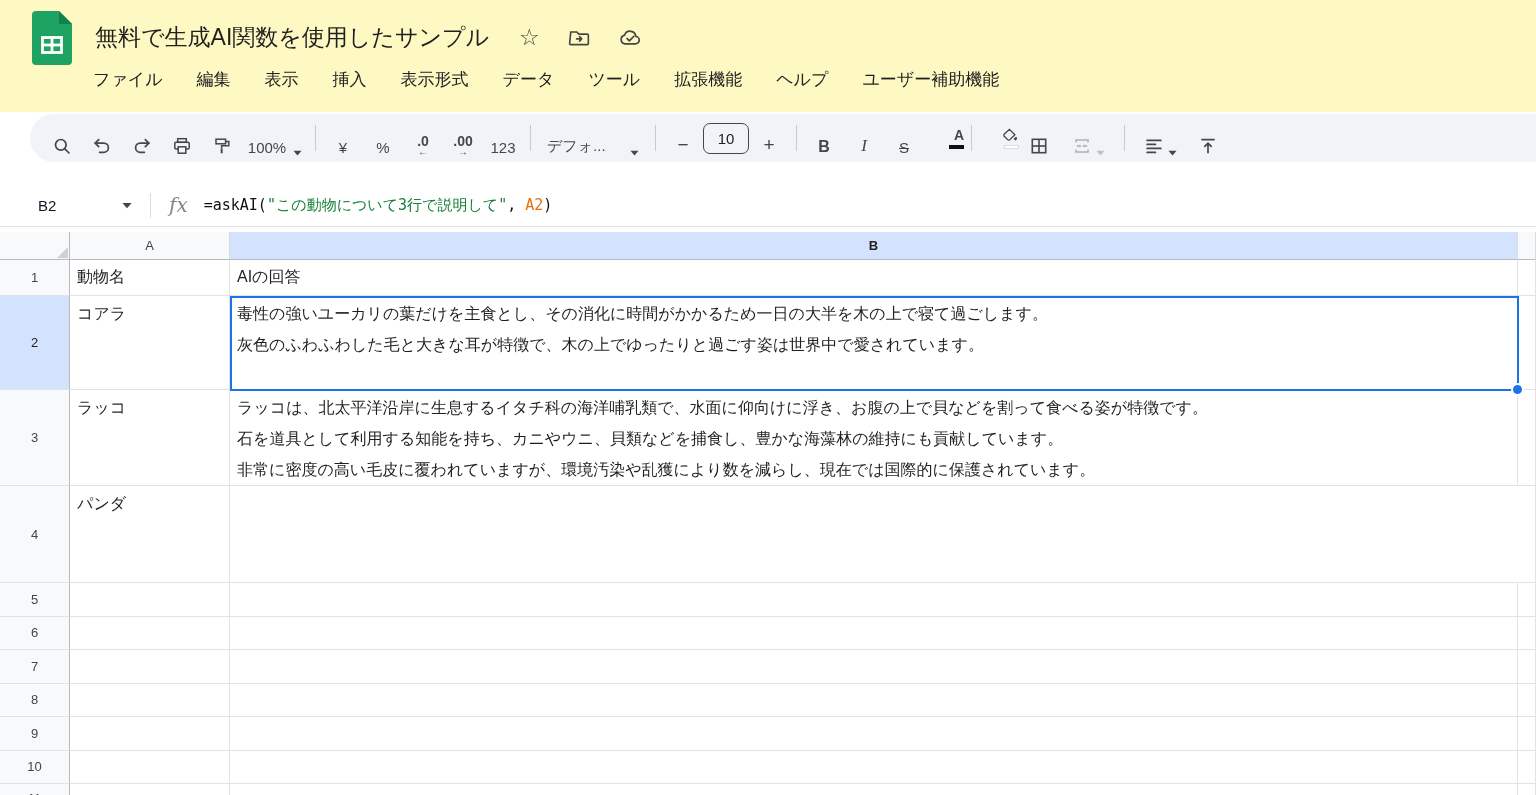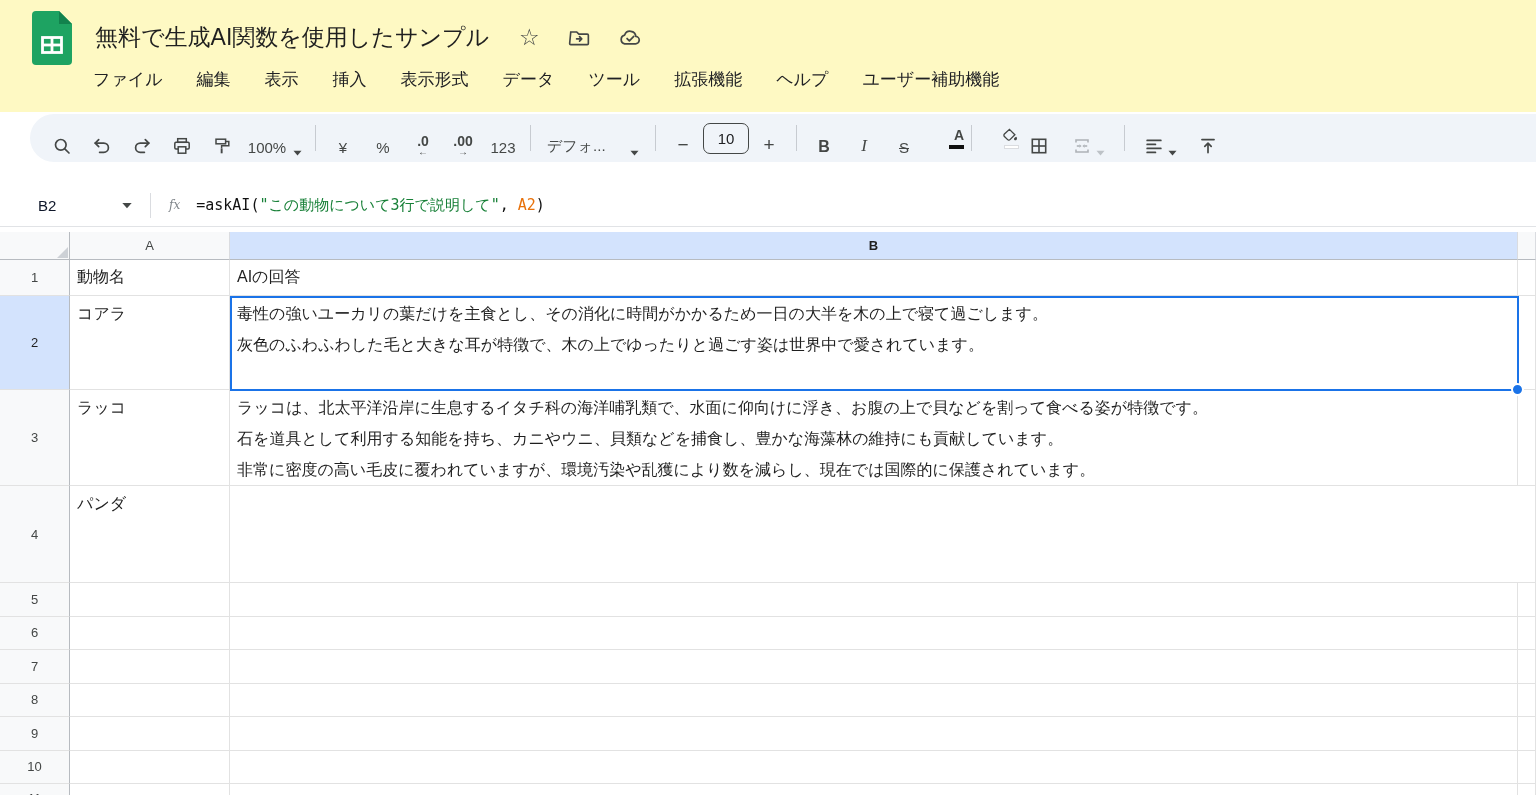--- a/index.html
+++ b/index.html
@@ -39,21 +39,21 @@
 .numfmt .nf-arrow{font-size:10px;line-height:8px}
 .grayed{opacity:.45}
 
 
 .formula-bar{position:absolute;left:0;top:184px;width:100%;height:43px;
   border-bottom:1px solid #e1e3e6;display:flex;align-items:center;background:#fff}
 .name-box{width:132px;padding-left:38px;display:flex;align-items:center;
   justify-content:space-between;font-size:15px;color:#0f172a}
 .fb-div{width:1px;height:25px;background:#dadce0;margin:0 14px 0 18px}
 .fx{font-family:"DejaVu Serif","Liberation Serif",serif;font-style:italic;color:#80868b;
-  font-size:12px;margin:0 16px 0 4px}
+  font-size:20px;margin:0 16px 0 4px}
 .formula{font-family:"DejaVu Sans Mono","Liberation Mono",monospace;font-size:15px;color:#111;white-space:pre}
 .f-str{color:#188038}
 .f-ref{color:#e8710a}
 
 
 .grid{position:absolute;left:0;top:232px;width:1536px;bottom:0;overflow:hidden;background:#fff}
 .hdr-row{display:flex;height:28px}
 .corner{width:70px;flex:none;background:#f8f9fa;border-right:1px solid #b7bbc0;
   border-bottom:1px solid #b7bbc0;position:relative}
 .corner-tri{position:absolute;right:1px;bottom:1px;width:0;height:0;

